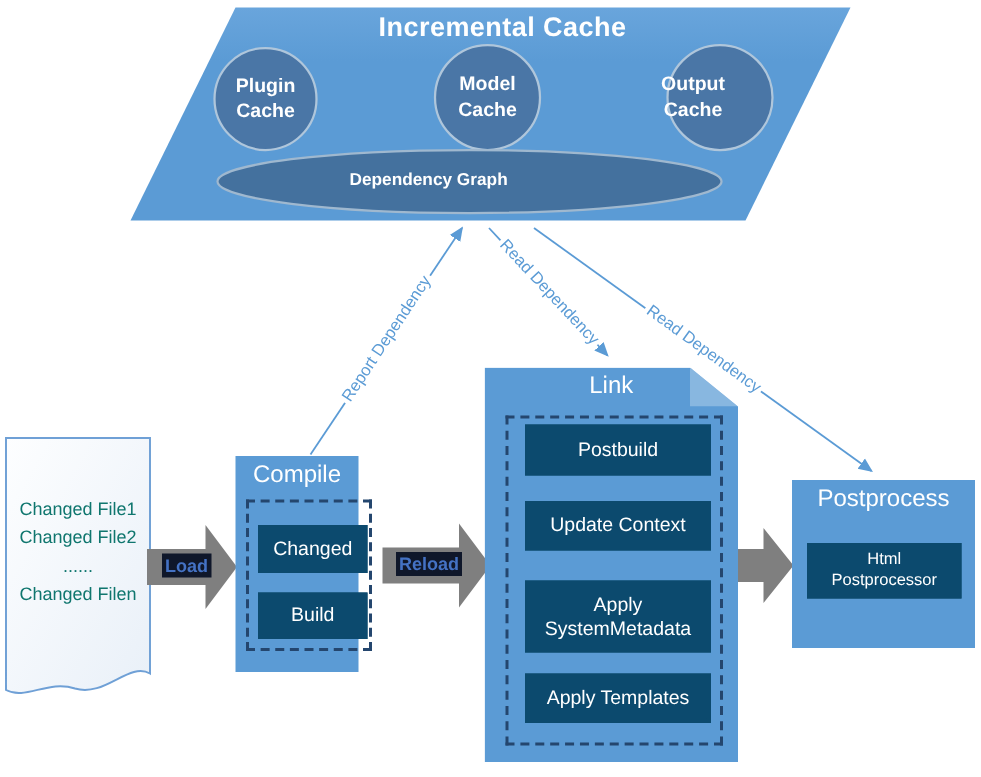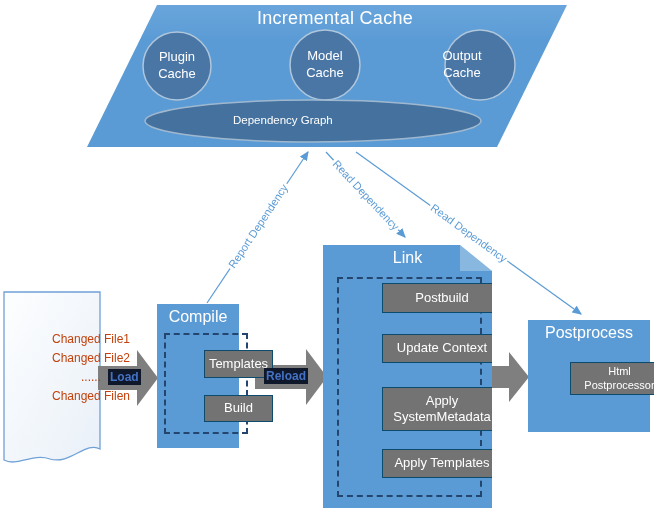--- a/index.html
+++ b/index.html
@@ -1,36 +1,36 @@
 <!DOCTYPE html>
 <html><head>
 <meta charset="utf-8">
 <style>
   html,body{margin:0;padding:0;background:#fff;}
   .stage{
     position:relative;width:654px;height:518px;background:#fff;overflow:hidden;
     font-family:"Liberation Sans",sans-serif;
   }
   .stage svg.layer{position:absolute;left:0;top:0;}
-  .abs{position:absolute;}
+  .abs{position:absolute;font-weight:bold;}
   .cache-title{font-size:18px;color:#fff;text-align:center;letter-spacing:.3px;}
   .circle-label{font-size:13px;color:#fff;text-align:center;line-height:1.3;white-space:pre-line;}
   .ellipse-label{font-size:11.5px;color:#fff;text-align:left;}
   .box{position:absolute;background:#5B9BD5;}
   .box-title{position:absolute;left:0;right:0;top:4px;color:#fff;text-align:center;font-size:16px;}
   .dashed-frame{position:absolute;border:2px dashed #24466E;}
   .inner-box{
-    position:absolute;background:#737373;border:1px solid #0c4a6e;color:#fff;
+    position:absolute;background:#0c4a6e;border:3px solid #0c4a6e;color:#fff;
     display:flex;align-items:center;justify-content:center;text-align:center;
-    font-size:13px;line-height:1.25;white-space:pre-line;margin-left:32px;
+    font-size:13px;line-height:1.25;white-space:pre-line;
   }
   .inner-box.small{font-size:11px;}
   .doc-text{
     position:absolute;left:6px;top:330px;width:92px;text-align:center;
-    color:#c2410c;font-size:12px;line-height:19px;margin-left:39px;
+    color:#0f766e;font-size:12px;line-height:19px;
   }
   .flow-label{
     position:absolute;background:#0f172a;color:#4472C4;font-weight:bold;
     font-size:12px;padding:0 2px;line-height:16px;
   }
   .conn-label{
     position:absolute;background:#fff;color:#5B9BD5;font-size:11px;
     padding:0 2px;white-space:nowrap;transform:translate(-50%,-50%) rotate(var(--rot));
   }
   .fold-flap{position:absolute;right:0;top:0;}
@@ -88,21 +88,21 @@
   <div class="doc-text">
     <div>Changed File1</div>
     <div>Changed File2</div>
     <div>......</div>
     <div>Changed Filen</div>
   </div>
 
   <div class="box" style="left:157px;top:304px;width:82px;height:144px;text-decoration:underline;">
     <div class="box-title">Compile</div>
     <div class="dashed-frame" style="left:7px;top:29px;width:80px;height:97px;"></div>
-    <div class="inner-box" style="left:15px;top:46px;width:67px;height:26px;">Templates</div>
+    <div class="inner-box" style="left:15px;top:46px;width:67px;height:26px;">Changed</div>
     <div class="inner-box" style="left:15px;top:91px;width:67px;height:25px;">Build</div>
   </div>
 
   <div class="box" style="left:323px;top:245px;width:169px;height:263px;
        clip-path:polygon(0 0,137px 0,100% 26px,100% 100%,0 100%);">
     <svg class="fold-flap" width="32" height="26">
       <polygon points="0,0 32,26 0,26" fill="rgba(255,255,255,0.28)"></polygon>
     </svg>
     <div class="box-title">Link</div>
     <div class="dashed-frame" style="left:14px;top:32px;width:141px;height:216px;"></div>

